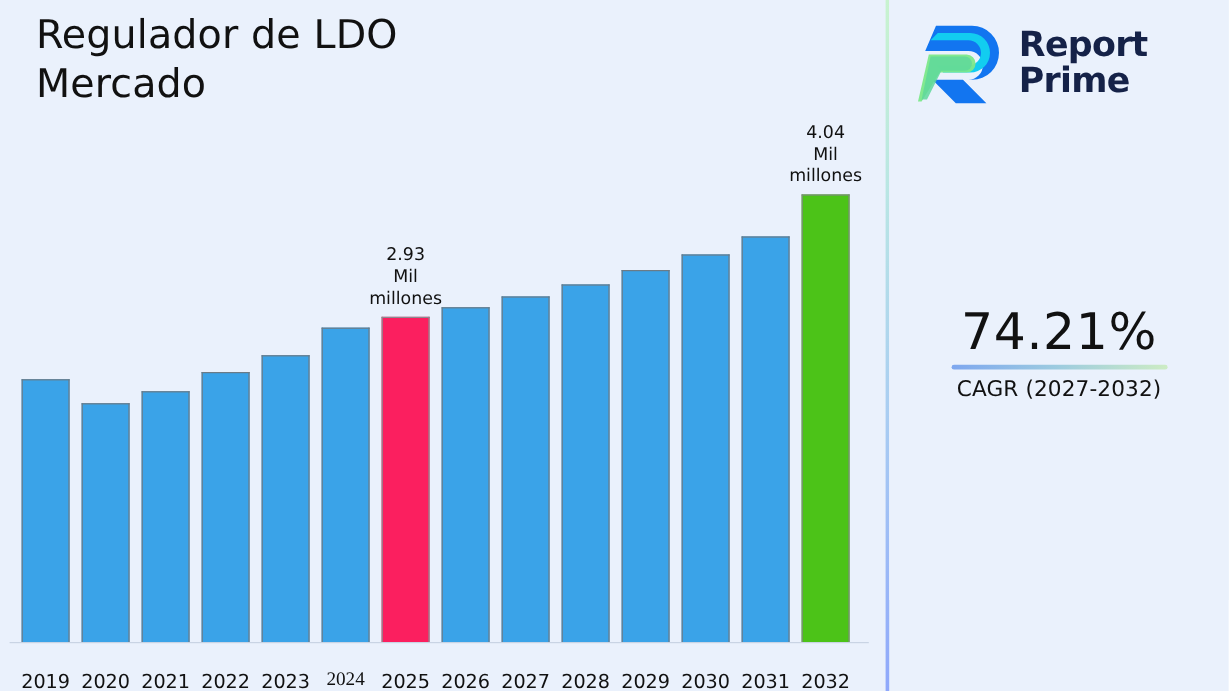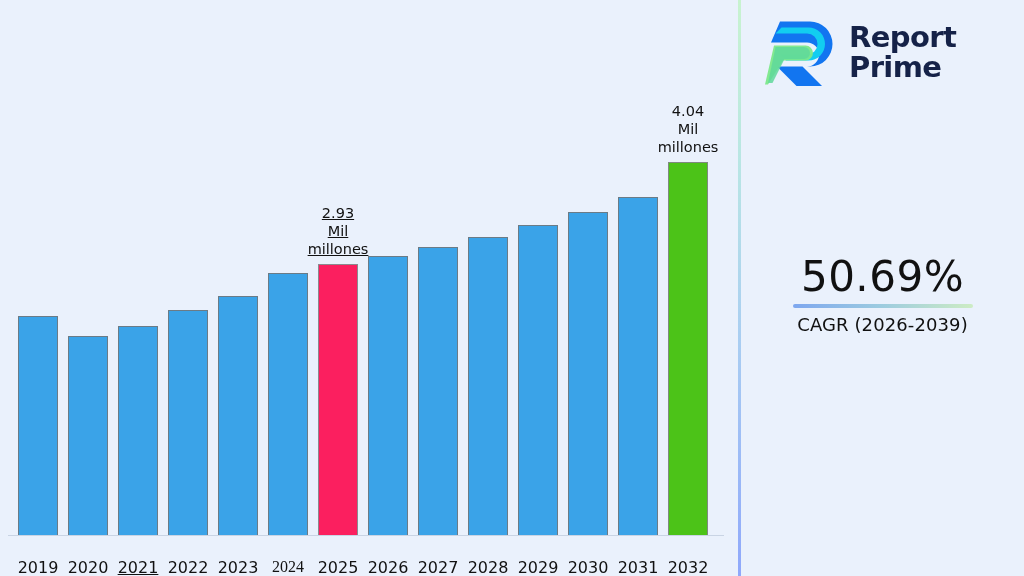--- a/index.html
+++ b/index.html
@@ -152,20 +152,22 @@
     letter-spacing: 0.1px;
   }
 </style>
 </head>
 <body>
 
 <div id="root">
 
   <div id="left-panel">
 
+    <div id="page-title">Regulador de LDO
+Mercado</div>
 
     <div id="chart-area">
       <div id="plot">
         <div id="axis-line"></div>
 
       <div class="bar-slot" style="left: 18px;">
             <div class="bar blue" style="height: 219px; background: rgb(58, 163, 232);"></div>
           </div>
           <div class="bar-slot" style="left: 68px;">
             <div class="bar blue" style="height: 199px; background: rgb(58, 163, 232);"></div>
@@ -177,21 +179,21 @@
             <div class="bar blue" style="height: 225px; background: rgb(58, 163, 232);"></div>
           </div>
           <div class="bar-slot" style="left: 218px;">
             <div class="bar blue" style="height: 239px; background: rgb(58, 163, 232);"></div>
           </div>
           <div class="bar-slot" style="left: 268px;">
             <div class="bar blue" style="height: 262px; background: rgb(58, 163, 232);"></div>
           </div>
           <div class="bar-slot" style="left: 318px;">
             <div class="bar pink" style="height: 271px; background: rgb(251, 31, 95);"></div>
-            <div class="bar-callout" style="bottom: 277px; text-decoration: underline;">2.93
+            <div class="bar-callout" style="bottom: 277px;">2.93
 Mil
 millones</div>
           </div>
           <div class="bar-slot" style="left: 368px;">
             <div class="bar blue" style="height: 279px; background: rgb(58, 163, 232);"></div>
           </div>
           <div class="bar-slot" style="left: 418px;">
             <div class="bar blue" style="height: 288px; background: rgb(58, 163, 232);"></div>
           </div>
           <div class="bar-slot" style="left: 468px;">
@@ -210,21 +212,21 @@
             <div class="bar green" style="height: 373px; background: rgb(76, 195, 24);"></div>
             <div class="bar-callout" style="bottom: 379px;">4.04
 Mil
 millones</div>
           </div>
         </div>
       <div id="x-axis">
 
       <div class="x-tick" style="left: 14px;">2019</div>
           <div class="x-tick" style="left: 64px;">2020</div>
-          <div class="x-tick" style="left: 114px; text-decoration: underline;">2021</div>
+          <div class="x-tick" style="left: 114px;">2021</div>
           <div class="x-tick" style="left: 164px;">2022</div>
           <div class="x-tick" style="left: 214px;">2023</div>
           <div class="x-tick" style="left: 264px; font-family: Liberation Serif, serif;">2024</div>
           <div class="x-tick" style="left: 314px;">2025</div>
           <div class="x-tick" style="left: 364px;">2026</div>
           <div class="x-tick" style="left: 414px;">2027</div>
           <div class="x-tick" style="left: 464px;">2028</div>
           <div class="x-tick" style="left: 514px;">2029</div>
           <div class="x-tick" style="left: 564px;">2030</div>
           <div class="x-tick" style="left: 614px;">2031</div>
@@ -244,19 +246,19 @@
           <path d="M24 14 H60 A22 22 0 0 1 60 58 H30 L22 50 H58 A14 14 0 0 0 58 22 H16 Z" fill="#12cdf0"></path>
           <path d="M14 38 H56 A10 10 0 0 1 56 58 H26 L6 90 H2 L14 38 Z" fill="#7ce88a" opacity="0.95"></path>
           <path d="M16 40 H54 A8 8 0 0 1 54 56 H28 L12 88 H6 Z" fill="#5fd89b" opacity="0.85"></path>
         </svg>
       </span>
       <span id="logo-text">Report
 Prime</span>
     </div>
 
     <div id="cagr-block">
-      <div id="cagr-value">50.69%</div>
+      <div id="cagr-value">74.21%</div>
       <div id="cagr-rule"></div>
-      <div id="cagr-label">CAGR (2026-2039)</div>
+      <div id="cagr-label">CAGR (2027-2032)</div>
     </div>
 
   </div>
 </div>
 
 </body></html>

